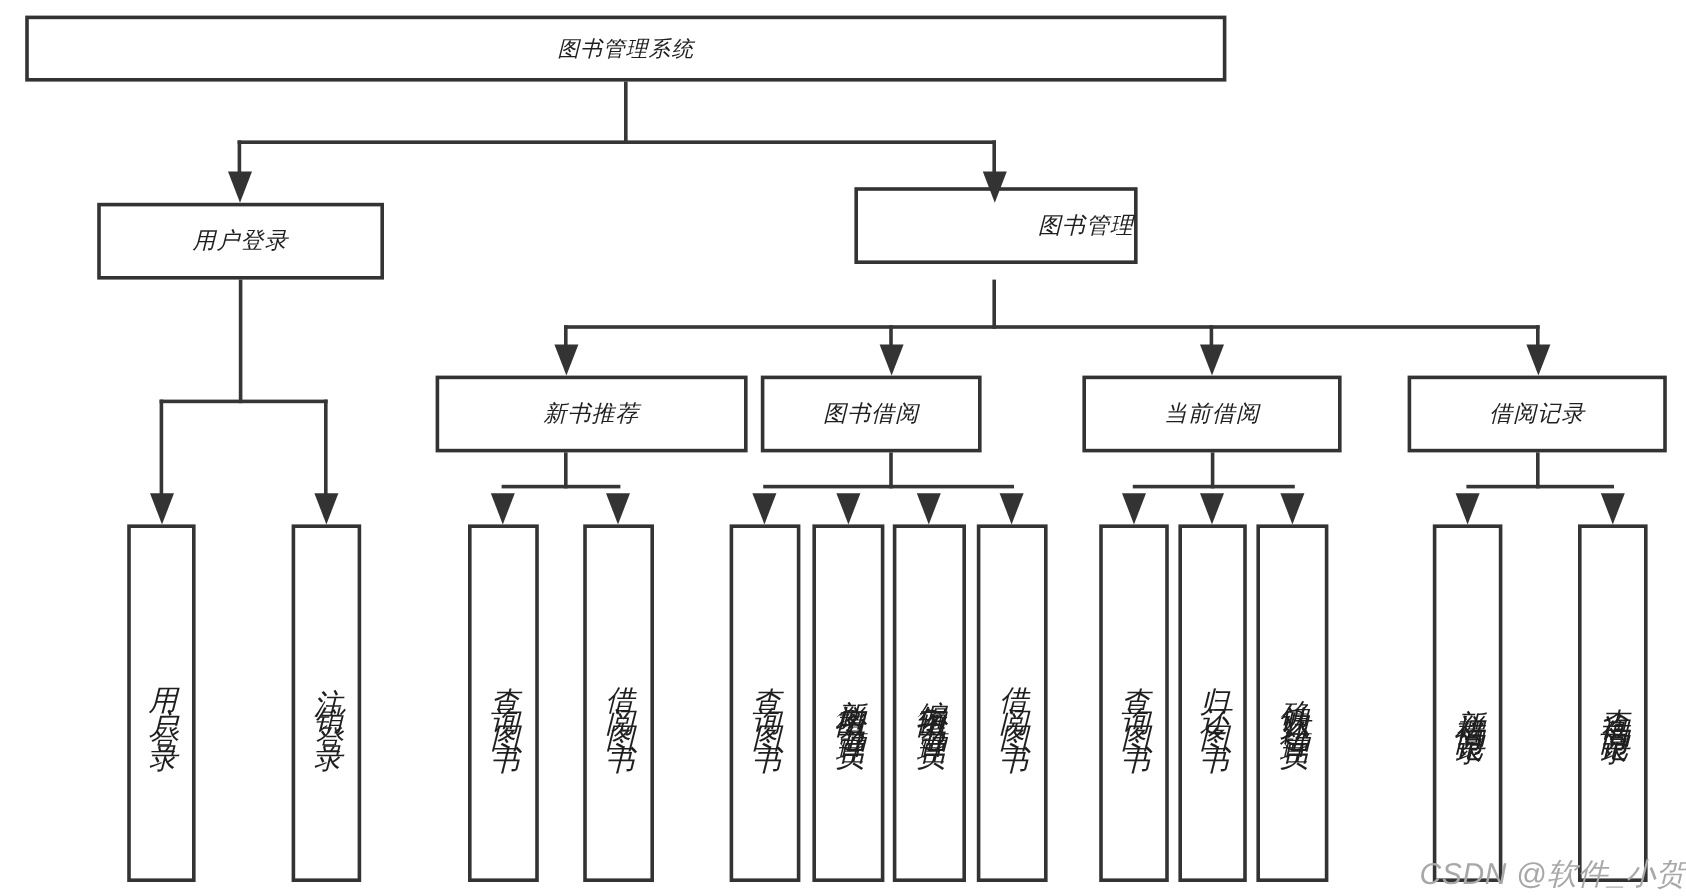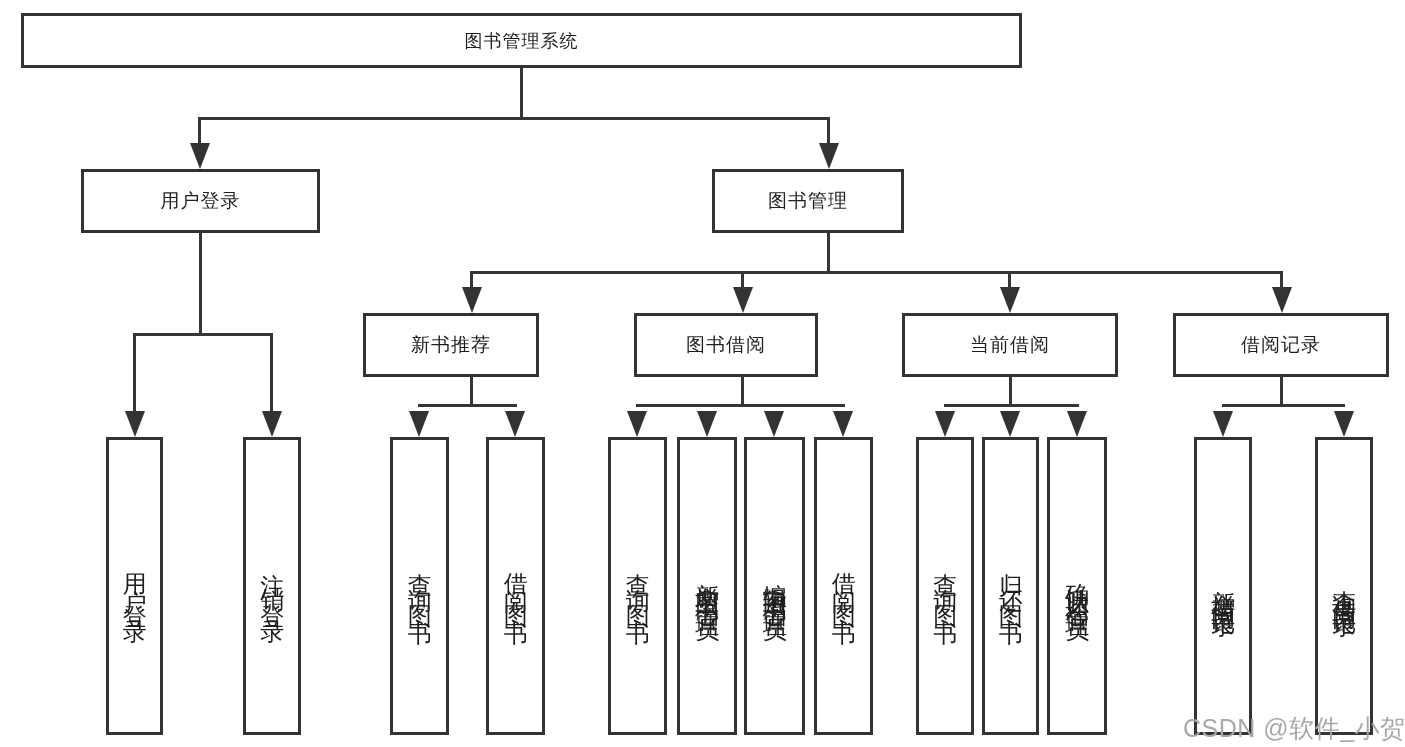--- a/index.html
+++ b/index.html
@@ -1,19 +1,19 @@
 <!DOCTYPE html>
 <html><head>
 <meta charset="utf-8">
 <style>
   html,body { margin:0; padding:0; background:#ffffff; }
   body { font-family:"Liberation Sans","DejaVu Sans",sans-serif; }
   #canvas {
     position:relative; width:1405px; height:747px; background:#ffffff;
-    overflow:hidden; color:#222;
+    overflow:hidden; color:#222;font-style:italic;
   }
   .node {
     position:absolute; box-sizing:border-box;
     border:3px solid #333333; background:#ffffff;
     display:flex; align-items:center; justify-content:center;
     color:#1f1f1f;
   }
   .node.root .lbl { font-size:18px; letter-spacing:1px; }
   .node.hbox .lbl { font-size:19px; letter-spacing:1px; }
   .node.leaf .lbl {
@@ -39,25 +39,25 @@
 <div id="canvas">
 
   <div class="node root" style="left:21px; top:13px; width:1001px; height:55px;">
     <span class="lbl">图书管理系统</span>
   </div>
 
   <div class="node hbox" style="left:81px; top:169px; width:239px; height:64px;">
     <span class="lbl">用户登录</span>
   </div>
 
-  <div class="node hbox" style="left:712px; top:169px; width:192px; height:64px;">
+  <div class="node hbox" style="left:712px; top:156px; width:236px; height:64px;justify-content:flex-end;">
     <span class="lbl">图书管理</span>
   </div>
 
-  <div class="node hbox" style="left:363px; top:313px; width:176px; height:64px;">
+  <div class="node hbox" style="left:363px; top:313px; width:260px; height:64px;">
     <span class="lbl">新书推荐</span>
   </div>
 
   <div class="node hbox" style="left:634px; top:313px; width:184px; height:64px;">
     <span class="lbl">图书借阅</span>
   </div>
 
   <div class="node hbox" style="left:902px; top:313px; width:216px; height:64px;">
     <span class="lbl">当前借阅</span>
   </div>

